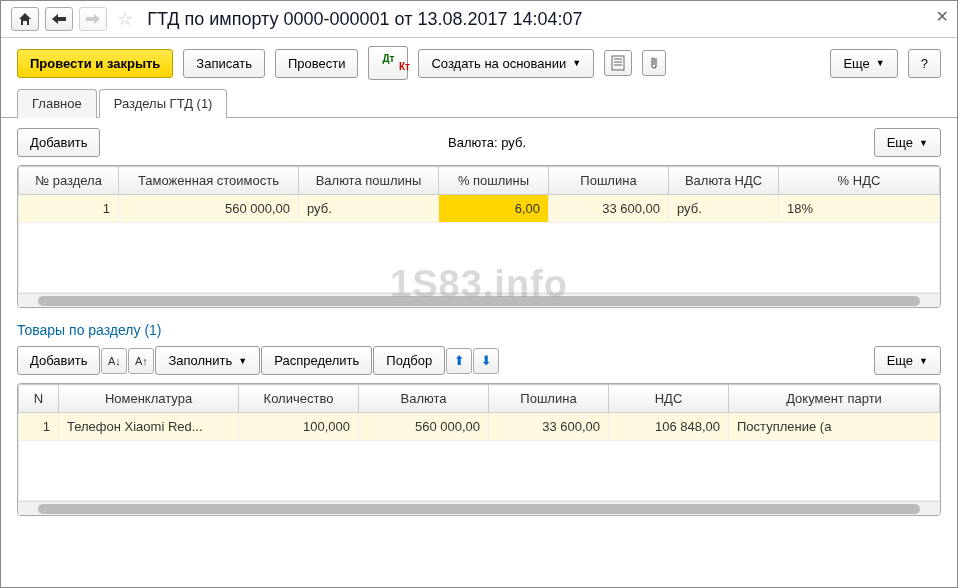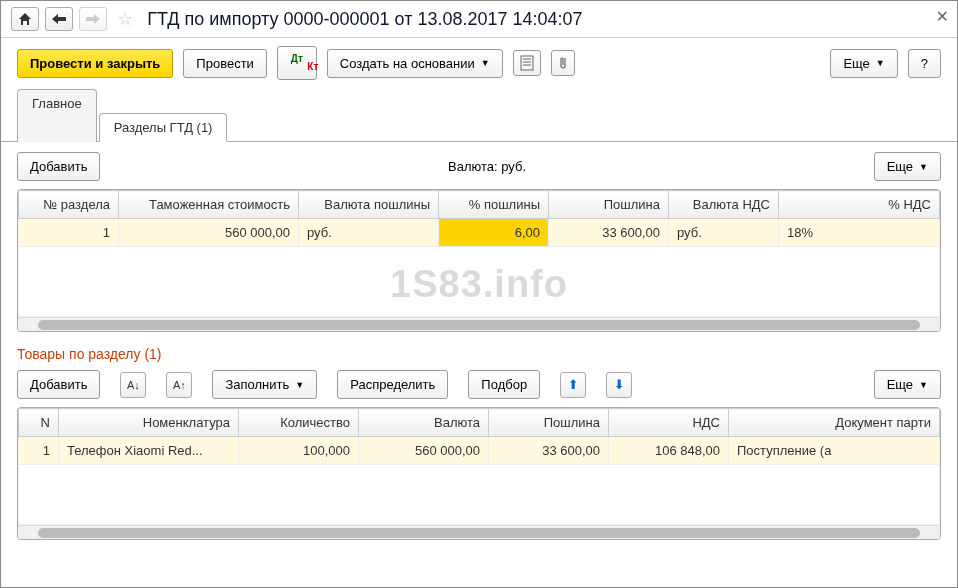--- a/index.html
+++ b/index.html
@@ -11,32 +11,32 @@
 .star { color: #ccc; font-size: 18px; margin: 0 4px; cursor: pointer; }
 .title { font-size: 18px; color: #0f172a; margin-left: 4px; }
 .close-x { position: absolute; right: 8px; top: 6px; font-size: 16px; color: #666; cursor: pointer; }
 .toolbar { display: flex; align-items: center; padding: 8px 16px; gap: 10px; }
 .btn { border: 1px solid #999; border-radius: 3px; padding: 6px 12px; background: linear-gradient(#fff,#f0f0f0); cursor: pointer; font-size: 13px; display: inline-flex; align-items: center; gap: 4px; }
 .btn-primary { background: linear-gradient(#ffe94a,#ffd500); border-color: #b8a000; font-weight: bold; }
 .btn-icon { padding: 4px 6px; }
 .toolbar-spacer { flex: 1; }
 .tabs { display: flex; padding: 0 16px; border-bottom: 1px solid #aaa; }
 .tab { padding: 6px 14px; border: 1px solid #aaa; border-bottom: none; background: #f5f5f5; border-radius: 4px 4px 0 0; margin-right: 2px; cursor: pointer; position: relative; top: 1px; }
-.tab.active { background: #fff; border-bottom: 1px solid #fff; margin-top: 24px; }
+.tab.active { background: #fff; border-bottom: 1px solid #fff; }
 .content { padding: 10px 16px; }
-.row-bar { display: flex; align-items: center; gap: 20px; margin-bottom: 8px; }
+.row-bar { display: flex; align-items: center; gap: 1px; margin-bottom: 8px; }
 .currency-link { color: #000000; cursor: pointer; }
 .flex-spacer { flex: 1; }
 .table-wrap { border: 1px solid #aaa; border-radius: 4px; overflow: hidden; }
 table { width: 100%; border-collapse: collapse; }
-th { background: linear-gradient(#fff,#eee); border: 1px solid #ccc; padding: 6px 8px; font-weight: normal; text-align: right; font-size: 13px; margin-top: 32px; }
+th { background: linear-gradient(#fff,#eee); border: 1px solid #ccc; padding: 6px 8px; font-weight: normal; text-align: center; font-size: 13px; margin-top: 32px; }
 td { border: 1px solid #eee; padding: 6px 8px; background: #fff9e0; }
 td.hlcell { background: #ffd500; text-align: right; }
 td.num { text-align: right; }
-.section-title { color: #c2410c; font-size: 14px; margin: 14px 0 8px; }
+.section-title { color: #0369a1; font-size: 14px; margin: 14px 0 8px; }
 .watermark { position: absolute; top: 262px; left: 0; width: 100%; text-align: center; font-size: 38px; font-weight: bold; color: rgba(150,150,150,0.35); pointer-events: none; letter-spacing: 1px; }
 .scroll-track { height: 14px; background: #f0f0f0; border-top: 1px solid #ddd; position: relative; }
 .scroll-thumb { position: absolute; top: 2px; left: 20px; right: 20px; height: 10px; background: #bbb; border-radius: 5px; }
 .dtkt { width: 26px; height: 24px; display: inline-flex; flex-direction: column; align-items: center; justify-content: center; font-size: 10px; font-weight: bold; line-height: 8px; }
 .dtkt .dt { color: #060; }
 .dtkt .kt { color: #c00; margin-left: 32px; }
 .caret { font-size: 9px; margin-left: 2px; }
 .table-body-space { height: 70px; background: #fff; }
 .table-body-space2 { height: 60px; background: #fff; }
 .sort-btn { width: 26px; height: 26px; border: 1px solid #aaa; border-radius: 3px; background: linear-gradient(#fff,#eee); display: inline-flex; align-items: center; justify-content: center; cursor: pointer; font-size: 11px; }
@@ -63,20 +63,21 @@
           <path d="M8 0 L14 5 L8 10 V7 H0 V3 H8 Z" fill="#999"></path>
         </svg>
     </div>
     <span class="star">☆</span>
     <span class="title">ГТД по импорту 0000-000001 от 13.08.2017 14:04:07</span>
     <span class="close-x">✕</span>
   </div>
 
   <div class="toolbar">
     <button class="btn btn-primary">Провести и закрыть</button>
+    <button class="btn">Записать</button>
     <button class="btn">Провести</button>
     <button class="btn btn-icon">
       <span class="dtkt">
           <span class="dt">Дт</span>
           <span class="kt">Кт</span>
         </span>
     </button>
     <button class="btn">
       <span>Создать на основании</span>
         <span class="caret">▼</span>

